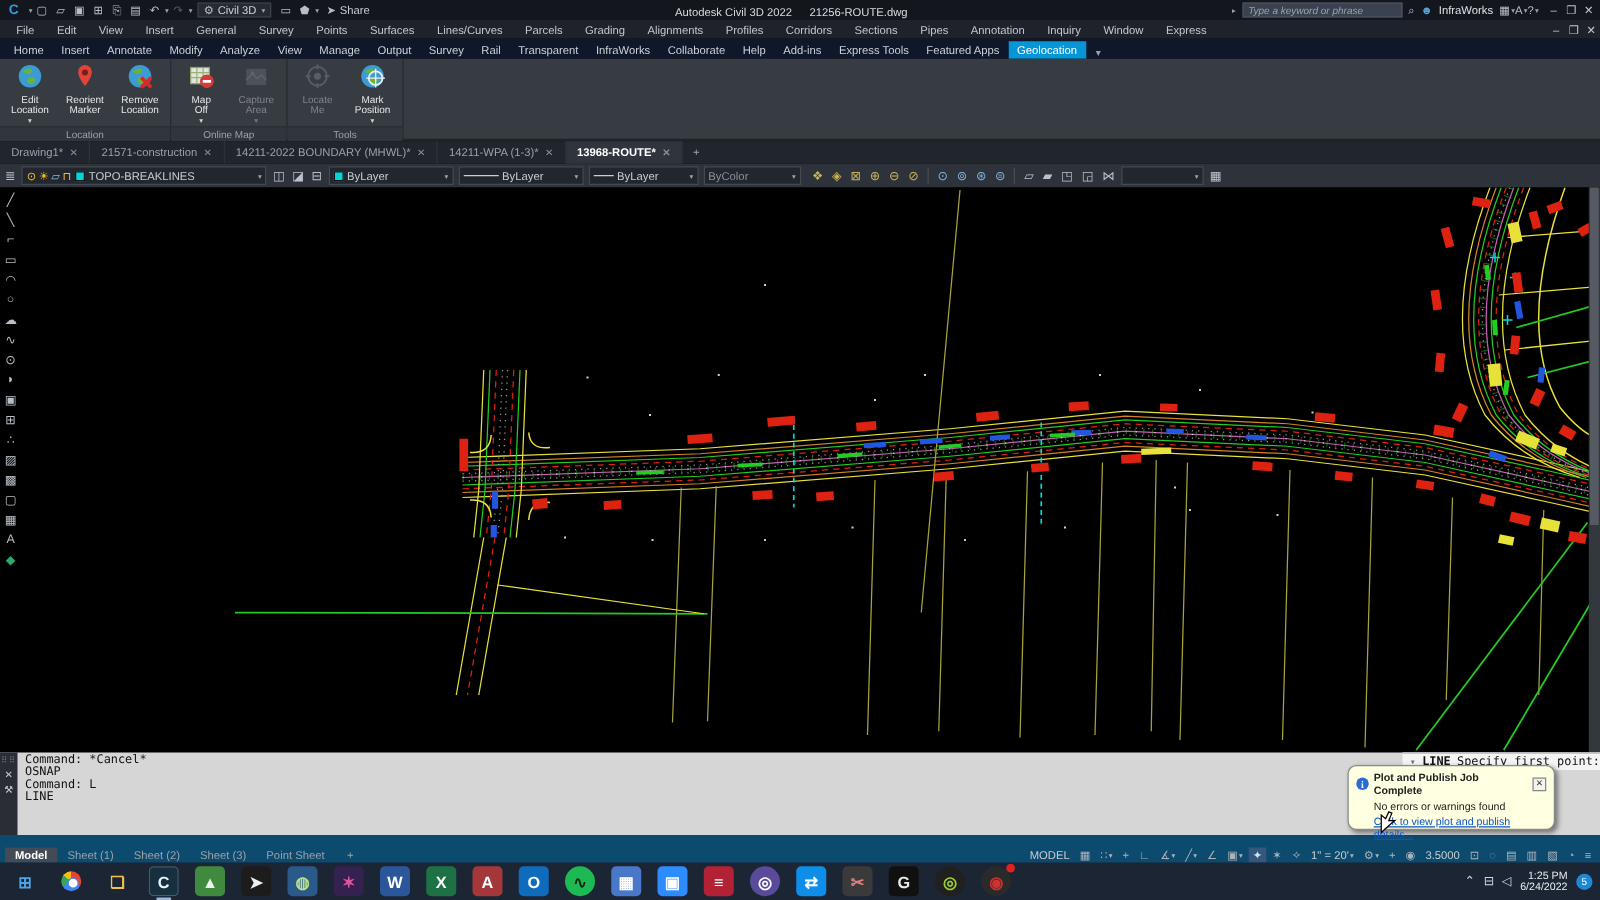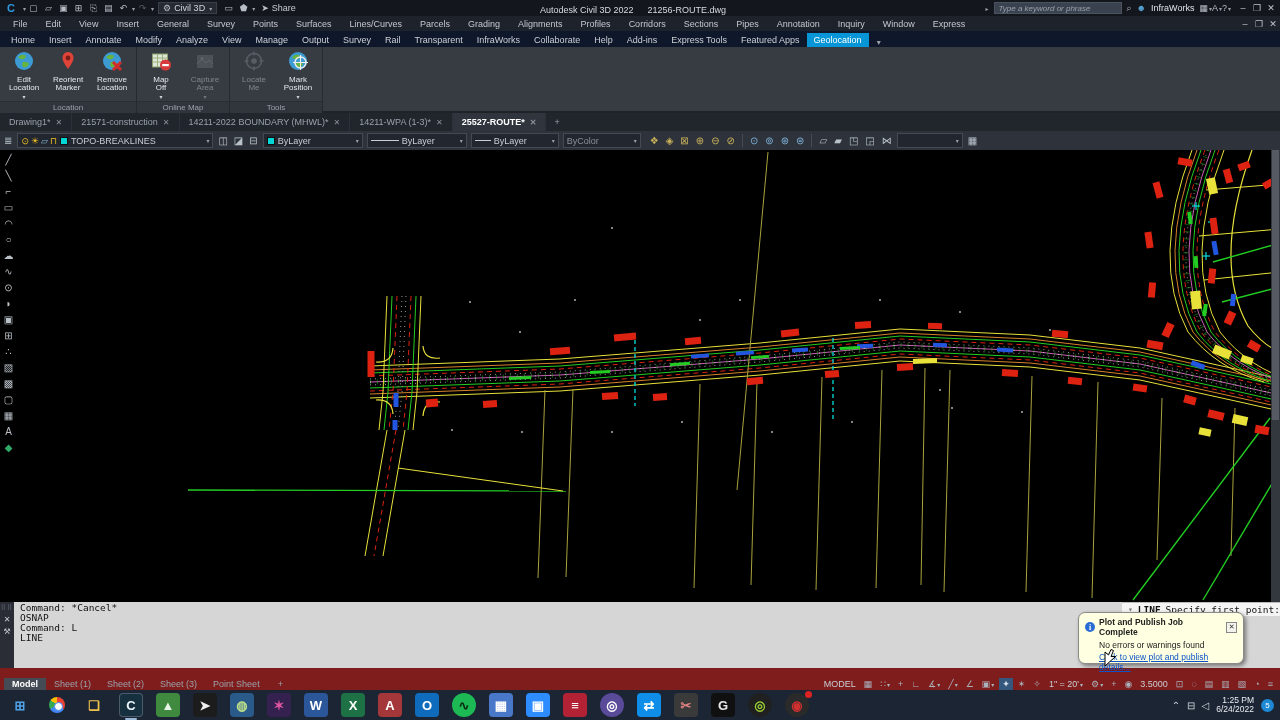--- a/index.html
+++ b/index.html
@@ -82,21 +82,21 @@
 
   
   #balloon { position:absolute; top:612px; left:1078px; width:166px; height:52px; background:#ffffe1; border:1.5px solid #8a8a8a; border-radius:7px; box-shadow:2px 2px 4px rgba(0,0,0,.45); font-size:8.5px; color:#222; padding:4px 6px; z-index:30; }
   #balloon .hd { display:flex; align-items:center; gap:4px; }
   #balloon .hd b { font-size:8.5px; }
   #info-ico { width:10px; height:10px; border-radius:50%; background:#2b6cd4; color:#fff; font-size:8px; font-weight:bold; display:flex; align-items:center; justify-content:center; font-family:"Liberation Serif", serif; flex:none; }
   #balloon-close { margin-left:auto; width:11px; height:11px; border:1px solid #888; background:#f4f4ec; font-size:7px; display:flex; align-items:center; justify-content:center; color:#333; }
   #balloon .lnk { color:#0a54c8; text-decoration:underline; }
 
   
-  #statusbar { position:absolute; top:668px; left:0; width:1280px; height:32px; background:#7f1d1d; display:flex; align-items:center; font-size:9px; color:#aab2bb; padding:0 4px; gap:2px; }
+  #statusbar { position:absolute; top:668px; left:0; width:1280px; height:32px; background:#0c4a6e; display:flex; align-items:center; font-size:9px; color:#aab2bb; padding:0 4px; gap:2px; }
   .ltab { padding:1px 8px; color:#9aa2ab; }
   .ltab.active { background:#454b55; color:#fff; font-weight:bold; }
   #sb-spacer { flex:1; }
   .sb-item { display:flex; align-items:center; gap:1px; padding:1px 3px; color:#aab2bb; }
   .sb-item.hl { background:#35577d; color:#d8e2ec; }
   .sb-item .car { font-size:6px; }
   .sb-txt { color:#c8cdd3; }
 
   
   #taskbar { position:absolute; top:690px; left:0; width:1280px; height:30px; background:#1c2534; display:flex; align-items:center; padding-left:8px; gap:13px; }
@@ -342,21 +342,21 @@
       </div>
       <div class="dtab">
         <span>14211-2022 BOUNDARY (MHWL)*</span>
         <span class="x">✕</span>
       </div>
       <div class="dtab">
         <span>14211-WPA (1-3)*</span>
         <span class="x">✕</span>
       </div>
       <div class="dtab active">
-        <span>25527-ROUTE*</span>
+        <span>13968-ROUTE*</span>
         <span class="x">✕</span>
       </div>
       <div id="dtab-plus">+</div>
     </div>
 
   <div id="props-toolbar">
     <span class="tb-icon">≣</span>
     <span class="combo" style="width:196px">
       <span id="layer-minis" class="row" style="gap:2px">
           <span class="tb-ico" style="color: rgb(240, 192, 32);">⊙</span>

